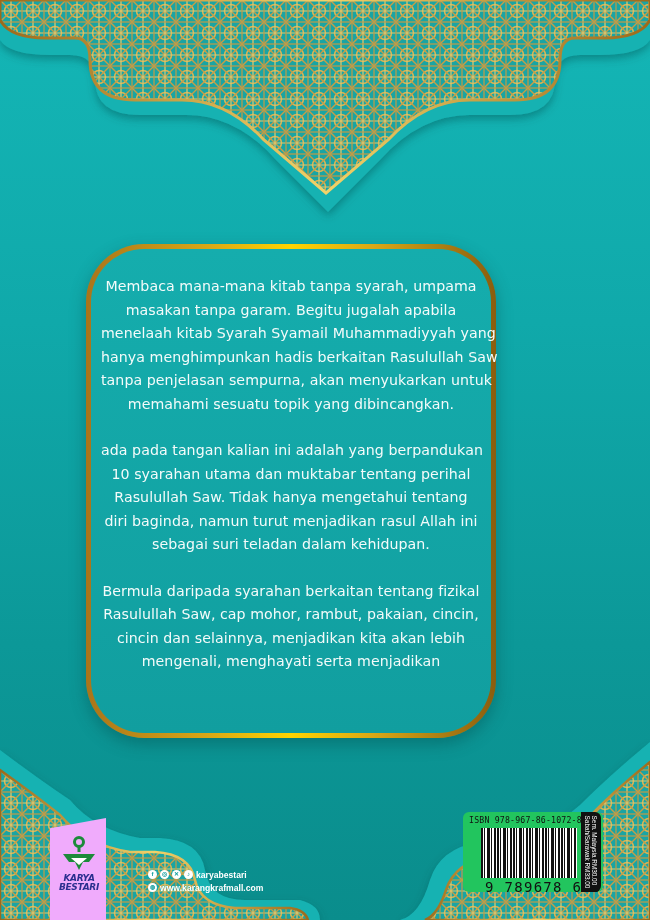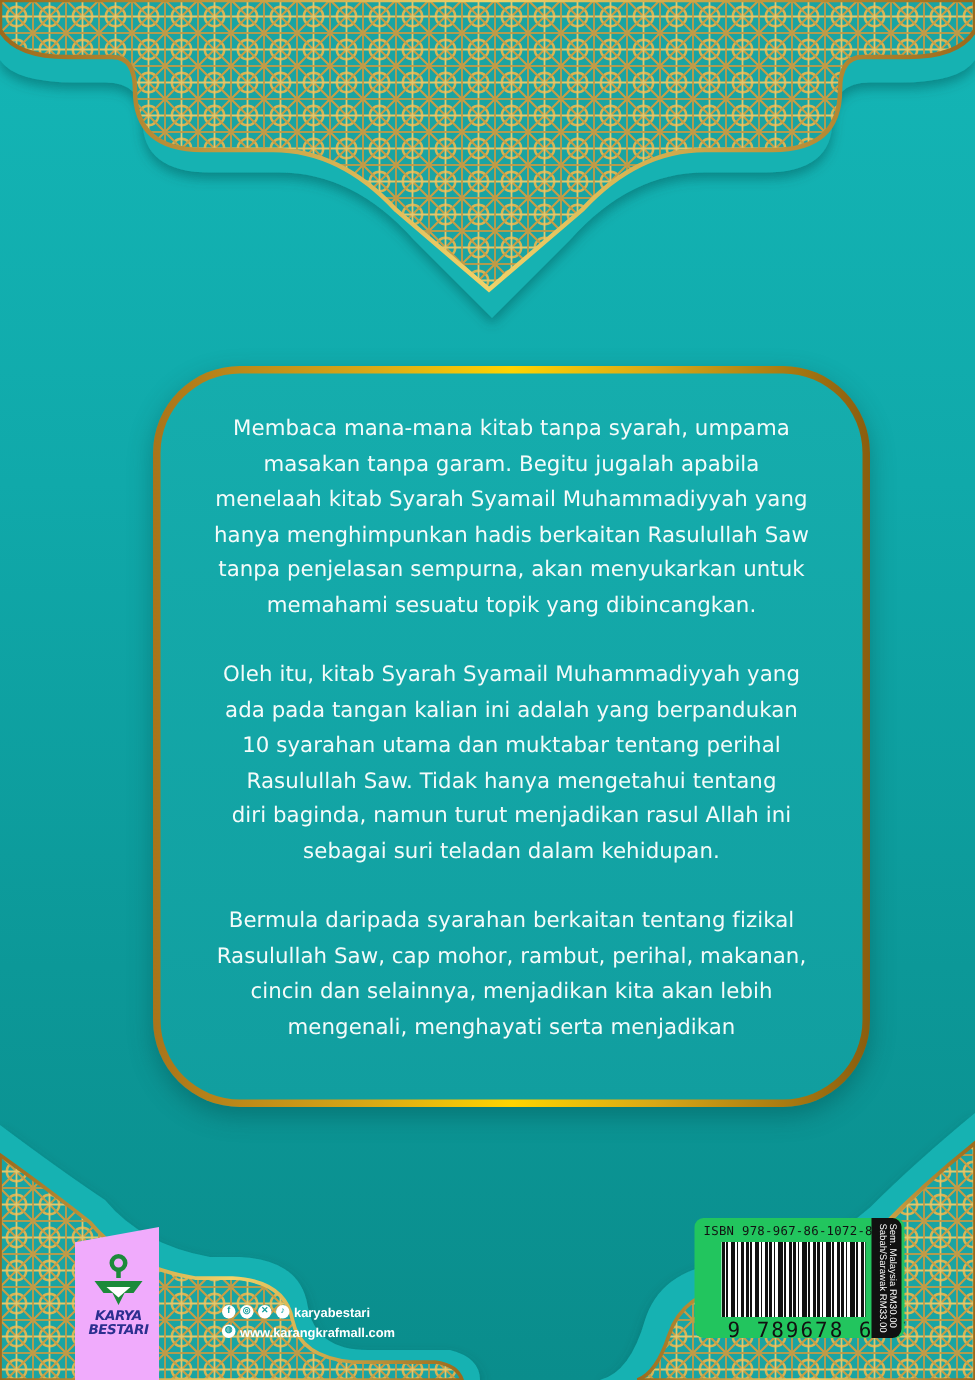--- a/index.html
+++ b/index.html
@@ -4,21 +4,21 @@
 <style>
   html, body { margin:0; padding:0; }
   body {
     width:650px; height:920px; overflow:hidden; position:relative;
     background: linear-gradient(180deg, #14b6b6 0%, #10a9aa 35%, #0c9898 70%, #0a8d8c 100%);
     font-family: "DejaVu Sans", sans-serif;
   }
   svg.layer { position:absolute; left:0; top:0; }
 
   .frame {
-    position:absolute; left:102px; top:244px; width:478px; height:494px;
+    position:absolute; left:86px; top:244px; width:410px; height:494px;
     border-radius:58px; box-sizing:border-box; padding:5px;
     background: linear-gradient(90deg, #a9741a 0%, #d9a816 30%, #ffd400 50%, #d9a816 70%, #8a5d0e 100%);
     box-shadow: 0 6px 16px rgba(0,60,60,0.35);
   }
   .frame-inner {
     width:100%; height:100%; border-radius:53px;
     background: linear-gradient(180deg, #15adad 0%, #119e9f 100%);
     box-sizing:border-box; padding:26px 10px 0 10px;
   }
   .para {
@@ -113,30 +113,29 @@
   <div class="frame-inner">
     <p class="para">
       <span>Membaca mana-mana kitab tanpa syarah, umpama</span>
       <span>masakan tanpa garam. Begitu jugalah apabila</span>
       <span>menelaah kitab Syarah Syamail Muhammadiyyah yang</span>
       <span>hanya menghimpunkan hadis berkaitan Rasulullah Saw</span>
       <span>tanpa penjelasan sempurna, akan menyukarkan untuk</span>
       <span>memahami sesuatu topik yang dibincangkan.</span>
     </p>
     <p class="para">
-      <span>Oleh itu, kitab Syarah Syamail Muhammadiyyah yang</span>
       <span>ada pada tangan kalian ini adalah yang berpandukan</span>
       <span>10 syarahan utama dan muktabar tentang perihal</span>
       <span>Rasulullah Saw. Tidak hanya mengetahui tentang</span>
       <span>diri baginda, namun turut menjadikan rasul Allah ini</span>
       <span>sebagai suri teladan dalam kehidupan.</span>
     </p>
     <p class="para">
       <span>Bermula daripada syarahan berkaitan tentang fizikal</span>
-      <span>Rasulullah Saw, cap mohor, rambut, perihal, makanan,</span>
+      <span>Rasulullah Saw, cap mohor, rambut, pakaian, cincin,</span>
       <span>cincin dan selainnya, menjadikan kita akan lebih</span>
       <span>mengenali, menghayati serta menjadikan</span>
     </p>
   </div>
 </div>
 
 <div class="publisher-tab">
   <svg style="position:absolute;left:9px;top:18px;" width="40" height="38" viewBox="0 0 40 38">
     <circle cx="20" cy="6" r="4.5" fill="none" stroke="#1c8a3a" stroke-width="3"></circle>
     <rect x="18.5" y="10" width="3" height="6" fill="#1c8a3a"></rect>

